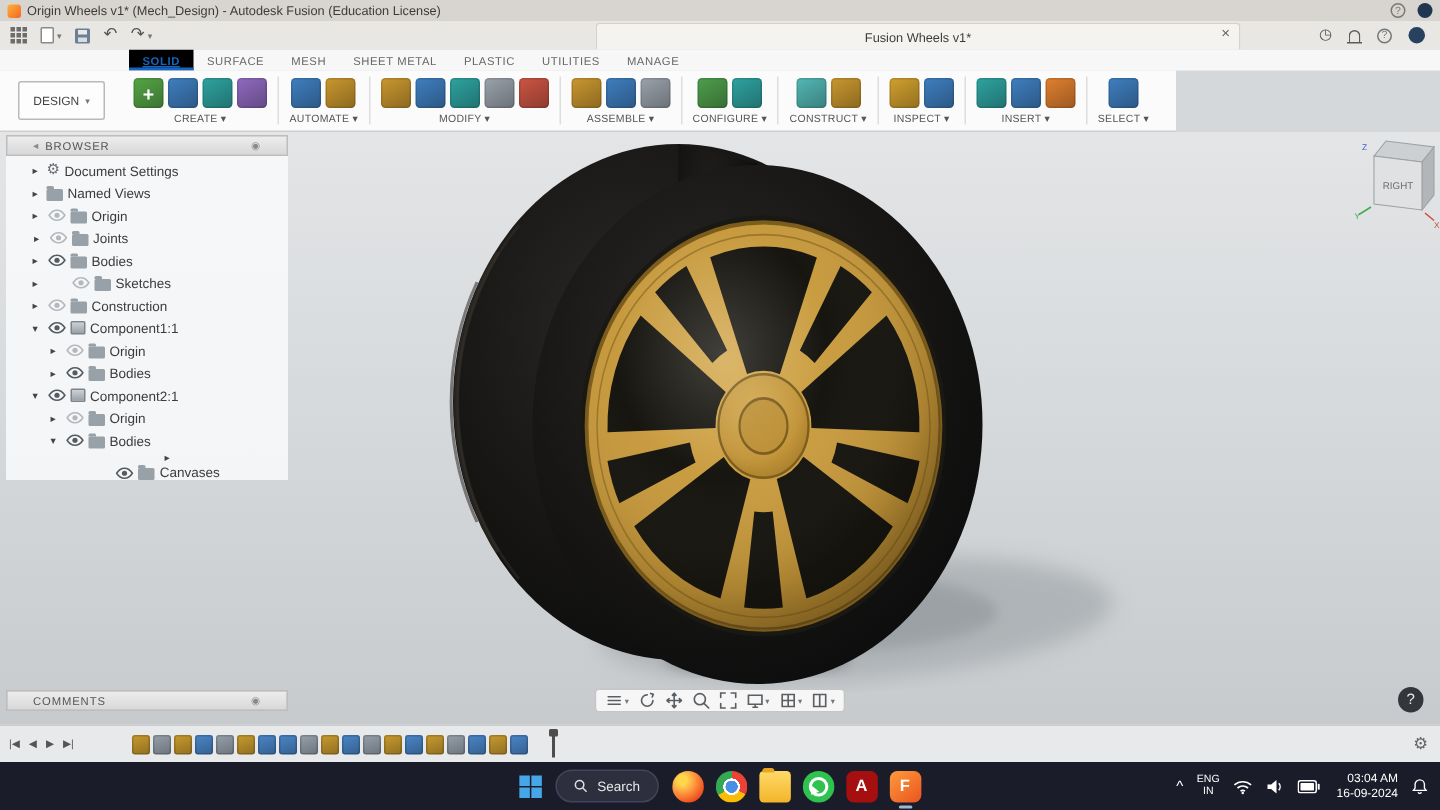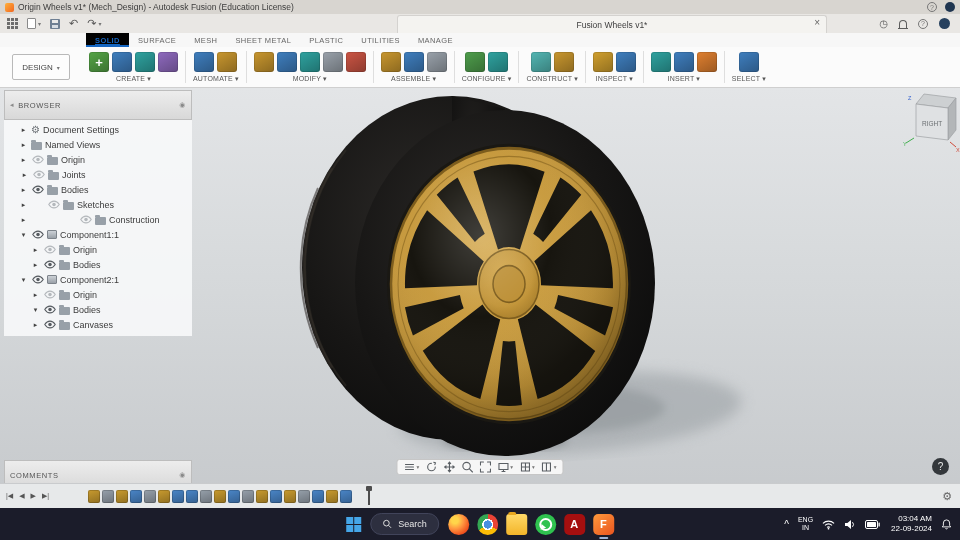--- a/index.html
+++ b/index.html
@@ -39,39 +39,39 @@
   .avatar-dot2{width:11px;height:11px;border-radius:50%;background:#27415f;}
 
   
   .ribbontabs{position:absolute;left:0;top:33px;width:960px;height:14px;background:#f7f7f7;
     display:flex;align-items:stretch;padding-left:86px;z-index:28;}
   .rtab{font-size:7.5px;letter-spacing:.4px;color:#666;display:flex;align-items:center;
     padding:0 9px;white-space:nowrap;}
   .rtab.on{color:#1565c0;box-shadow:inset 0 -2px 0 #1565c0;background:#000000;font-weight:bold;text-decoration:underline;}
 
   
-  .toolbar{position:absolute;left:0;top:47px;width:960px;height:41px;background:#fbfbfb;
+  .toolbar{position:absolute;left:0;top:47px;width:784px;height:41px;background:#fbfbfb;
     border-bottom:1px solid #cfcfcf;display:flex;align-items:center;z-index:28;}
   .design-btn{margin:0 12px 0 12px;height:26px;min-width:58px;border:1px solid #b9b9b9;border-radius:2px;
     background:#fdfdfd;font-size:8px;color:#444;display:flex;align-items:center;justify-content:center;gap:4px;}
   .tgroups{display:flex;align-items:center;height:100%;}
   .tgroup{display:flex;flex-direction:column;align-items:center;justify-content:center;gap:2px;padding:0 7px;}
   .mirow{display:flex;align-items:center;gap:3px;height:22px;}
   .mi{width:20px;height:20px;border-radius:3px;display:flex;align-items:center;justify-content:center;
     color:#fff;font-size:13px;font-weight:bold;box-shadow:inset 0 0 0 1px rgba(0,0,0,.12);}
   .glabel{font-size:7px;color:#555;letter-spacing:.2px;white-space:nowrap;}
   .tsep{width:1px;height:32px;background:#dedede;}
 
   
   .viewport{position:absolute;left:0;top:88px;width:960px;height:420px;
     background:linear-gradient(180deg,#e3e5e7 0%,#d6d9db 45%,#c6c9cc 100%);}
 
   
-  .panelhdr{height:30px;background:linear-gradient(#ededed,#d8d8d8);border:1px solid #bdbdbd;
-    display:flex;align-items:center;font-size:7.5px;letter-spacing:.6px;color:#555;padding:0 5px;gap:4px;}
+  .panelhdr{height:14px;background:linear-gradient(#ededed,#d8d8d8);border:1px solid #bdbdbd;
+    display:flex;align-items:center;font-size:7.5px;letter-spacing:.6px;color:#555;padding:0 17px;gap:4px;}
   .panelhdr .spacer{flex:1;}
   .pglyph{font-size:7px;color:#8a8a8a;}
   .browser-panel{position:absolute;left:4px;top:90px;width:188px;z-index:10;}
   .btree{background:rgba(248,249,250,.88);padding:2px 0 4px 0;}
   .trow{height:15px;display:flex;align-items:center;}
   .tw{width:9px;font-size:7px;color:#444;text-align:center;flex:0 0 9px;}
   .chip{display:inline-flex;align-items:center;gap:3px;height:13px;padding:0 3px;border-radius:1px;}
   .chip.selchip{background:#3d7abc;}
   .eyew{width:13px;display:inline-flex;justify-content:center;flex:0 0 13px;}
   .tlabel{font-size:9px;color:#3c3c3c;white-space:nowrap;}
@@ -423,21 +423,21 @@
           <span class="eyew">
             <svg width="12" height="9" viewBox="0 0 16 11">
               <path d="M1 5.5C3.2 2 5.5 1 8 1s4.8 1 7 4.5C12.8 9 10.5 10 8 10S3.2 9 1 5.5z" fill="none" stroke="#b4b8bc" stroke-width="1.4"></path>
               <circle cx="8" cy="5.5" r="2.3" fill="#b4b8bc"></circle>
             </svg>
           </span>
           <span class="ti folder"></span>
           <span class="tlabel">Sketches</span>
         </span>
       </div>
-      <div class="trow" style="padding-left: 15px; gap: 48px;">
+      <div class="trow" style="padding-left: 15px;">
         <span class="tw">▸</span>
         <span class="chip">
           <span class="eyew">
             <svg width="12" height="9" viewBox="0 0 16 11">
               <path d="M1 5.5C3.2 2 5.5 1 8 1s4.8 1 7 4.5C12.8 9 10.5 10 8 10S3.2 9 1 5.5z" fill="none" stroke="#b4b8bc" stroke-width="1.4"></path>
               <circle cx="8" cy="5.5" r="2.3" fill="#b4b8bc"></circle>
             </svg>
           </span>
           <span class="ti folder"></span>
           <span class="tlabel">Construction</span>
@@ -514,21 +514,21 @@
           <span class="eyew">
             <svg width="12" height="9" viewBox="0 0 16 11">
               <path d="M1 5.5C3.2 2 5.5 1 8 1s4.8 1 7 4.5C12.8 9 10.5 10 8 10S3.2 9 1 5.5z" fill="none" stroke="#565b60" stroke-width="1.4"></path>
               <circle cx="8" cy="5.5" r="2.3" fill="#565b60"></circle>
             </svg>
           </span>
           <span class="ti folder"></span>
           <span class="tlabel">Bodies</span>
         </span>
       </div>
-      <div class="trow" style="padding-left: 27px;">
+      <div class="trow" style="padding-left: 27px; flex-direction: column;">
         <span class="tw">▸</span>
         <span class="chip">
           <span class="eyew">
             <svg width="12" height="9" viewBox="0 0 16 11">
               <path d="M1 5.5C3.2 2 5.5 1 8 1s4.8 1 7 4.5C12.8 9 10.5 10 8 10S3.2 9 1 5.5z" fill="none" stroke="#565b60" stroke-width="1.4"></path>
               <circle cx="8" cy="5.5" r="2.3" fill="#565b60"></circle>
             </svg>
           </span>
           <span class="ti folder"></span>
           <span class="tlabel">Canvases</span>
@@ -663,20 +663,20 @@
         <path d="M1 4h2.4L7 1v9L3.4 7H1z" fill="#fff"></path>
         <path d="M8.5 3.2a3.4 3.4 0 0 1 0 4.6" stroke="#fff" fill="none" stroke-width="1"></path>
       </svg>
     <svg width="15" height="9" viewBox="0 0 15 9">
         <rect x="0.5" y="0.5" width="12" height="8" rx="1.5" fill="none" stroke="#fff"></rect>
         <rect x="2" y="2" width="9" height="5" rx="0.5" fill="#fff"></rect>
         <rect x="13.5" y="2.5" width="1.3" height="4" rx="0.5" fill="#fff"></rect>
       </svg>
     <span class="clockblock">
       <div>03:04 AM</div>
-      <div>22-09-2024</div>
+      <div>16-09-2024</div>
     </span>
     <svg width="11" height="11" viewBox="0 0 12 12">
         <path d="M6 1a3.4 3.4 0 0 1 3.4 3.4V7l1.2 1.6H1.4L2.6 7V4.4A3.4 3.4 0 0 1 6 1z" fill="none" stroke="#fff" stroke-width="1"></path>
         <path d="M4.8 10a1.3 1.3 0 0 0 2.4 0" fill="none" stroke="#fff" stroke-width="1"></path>
       </svg>
   </div>
 </div>
 
 </body></html>

